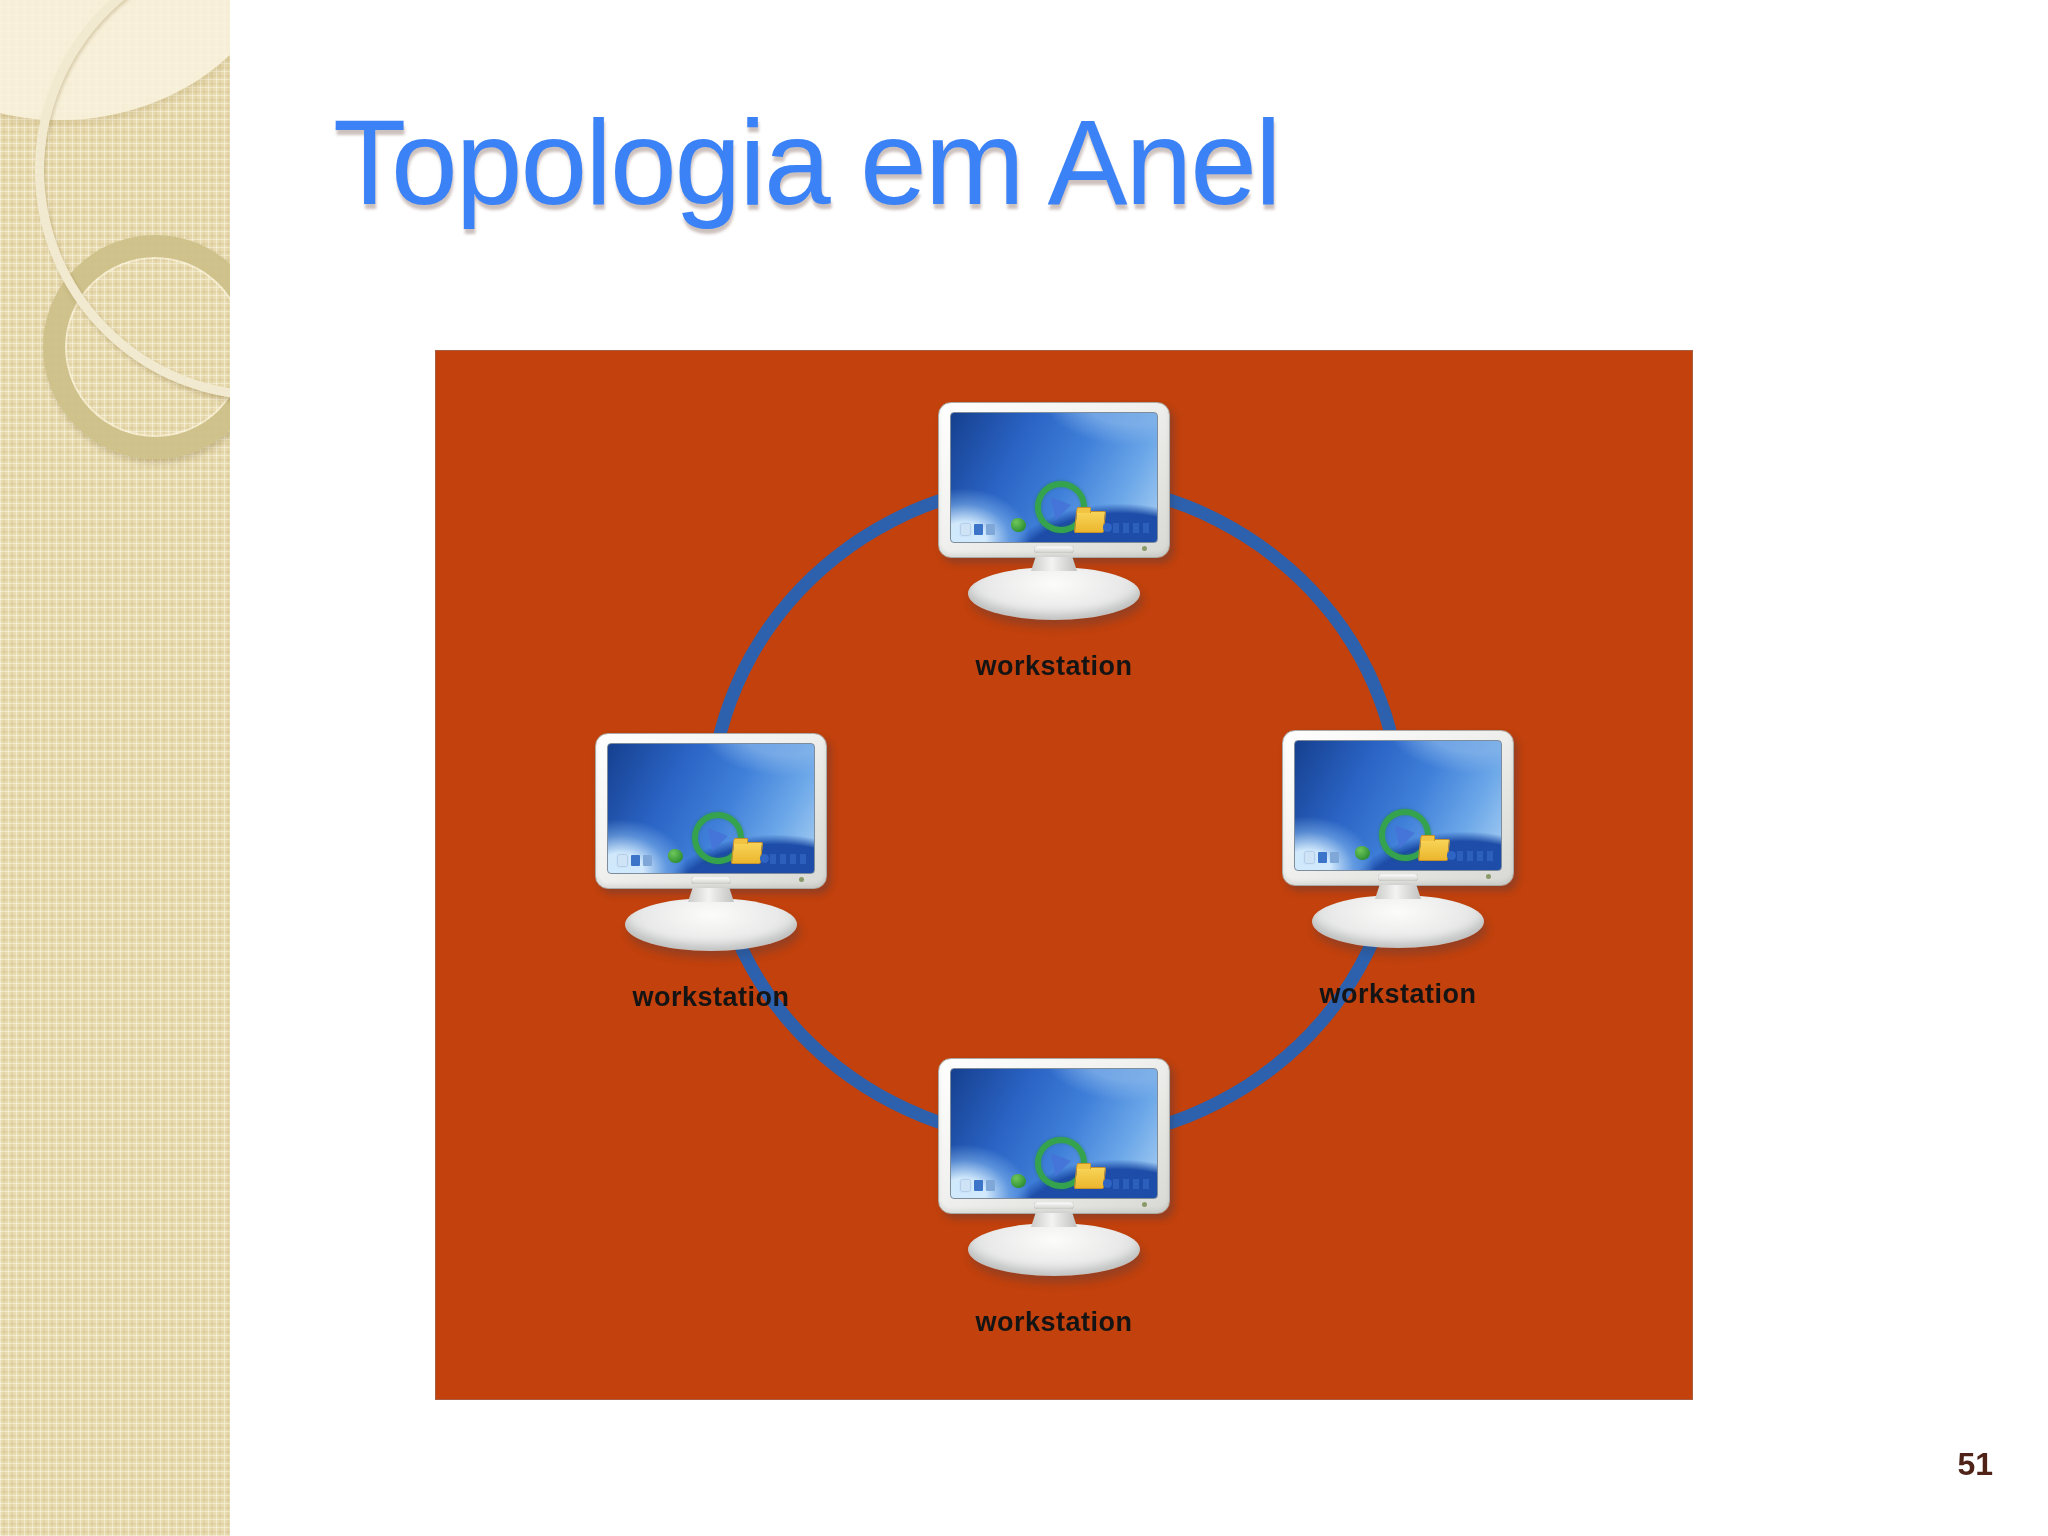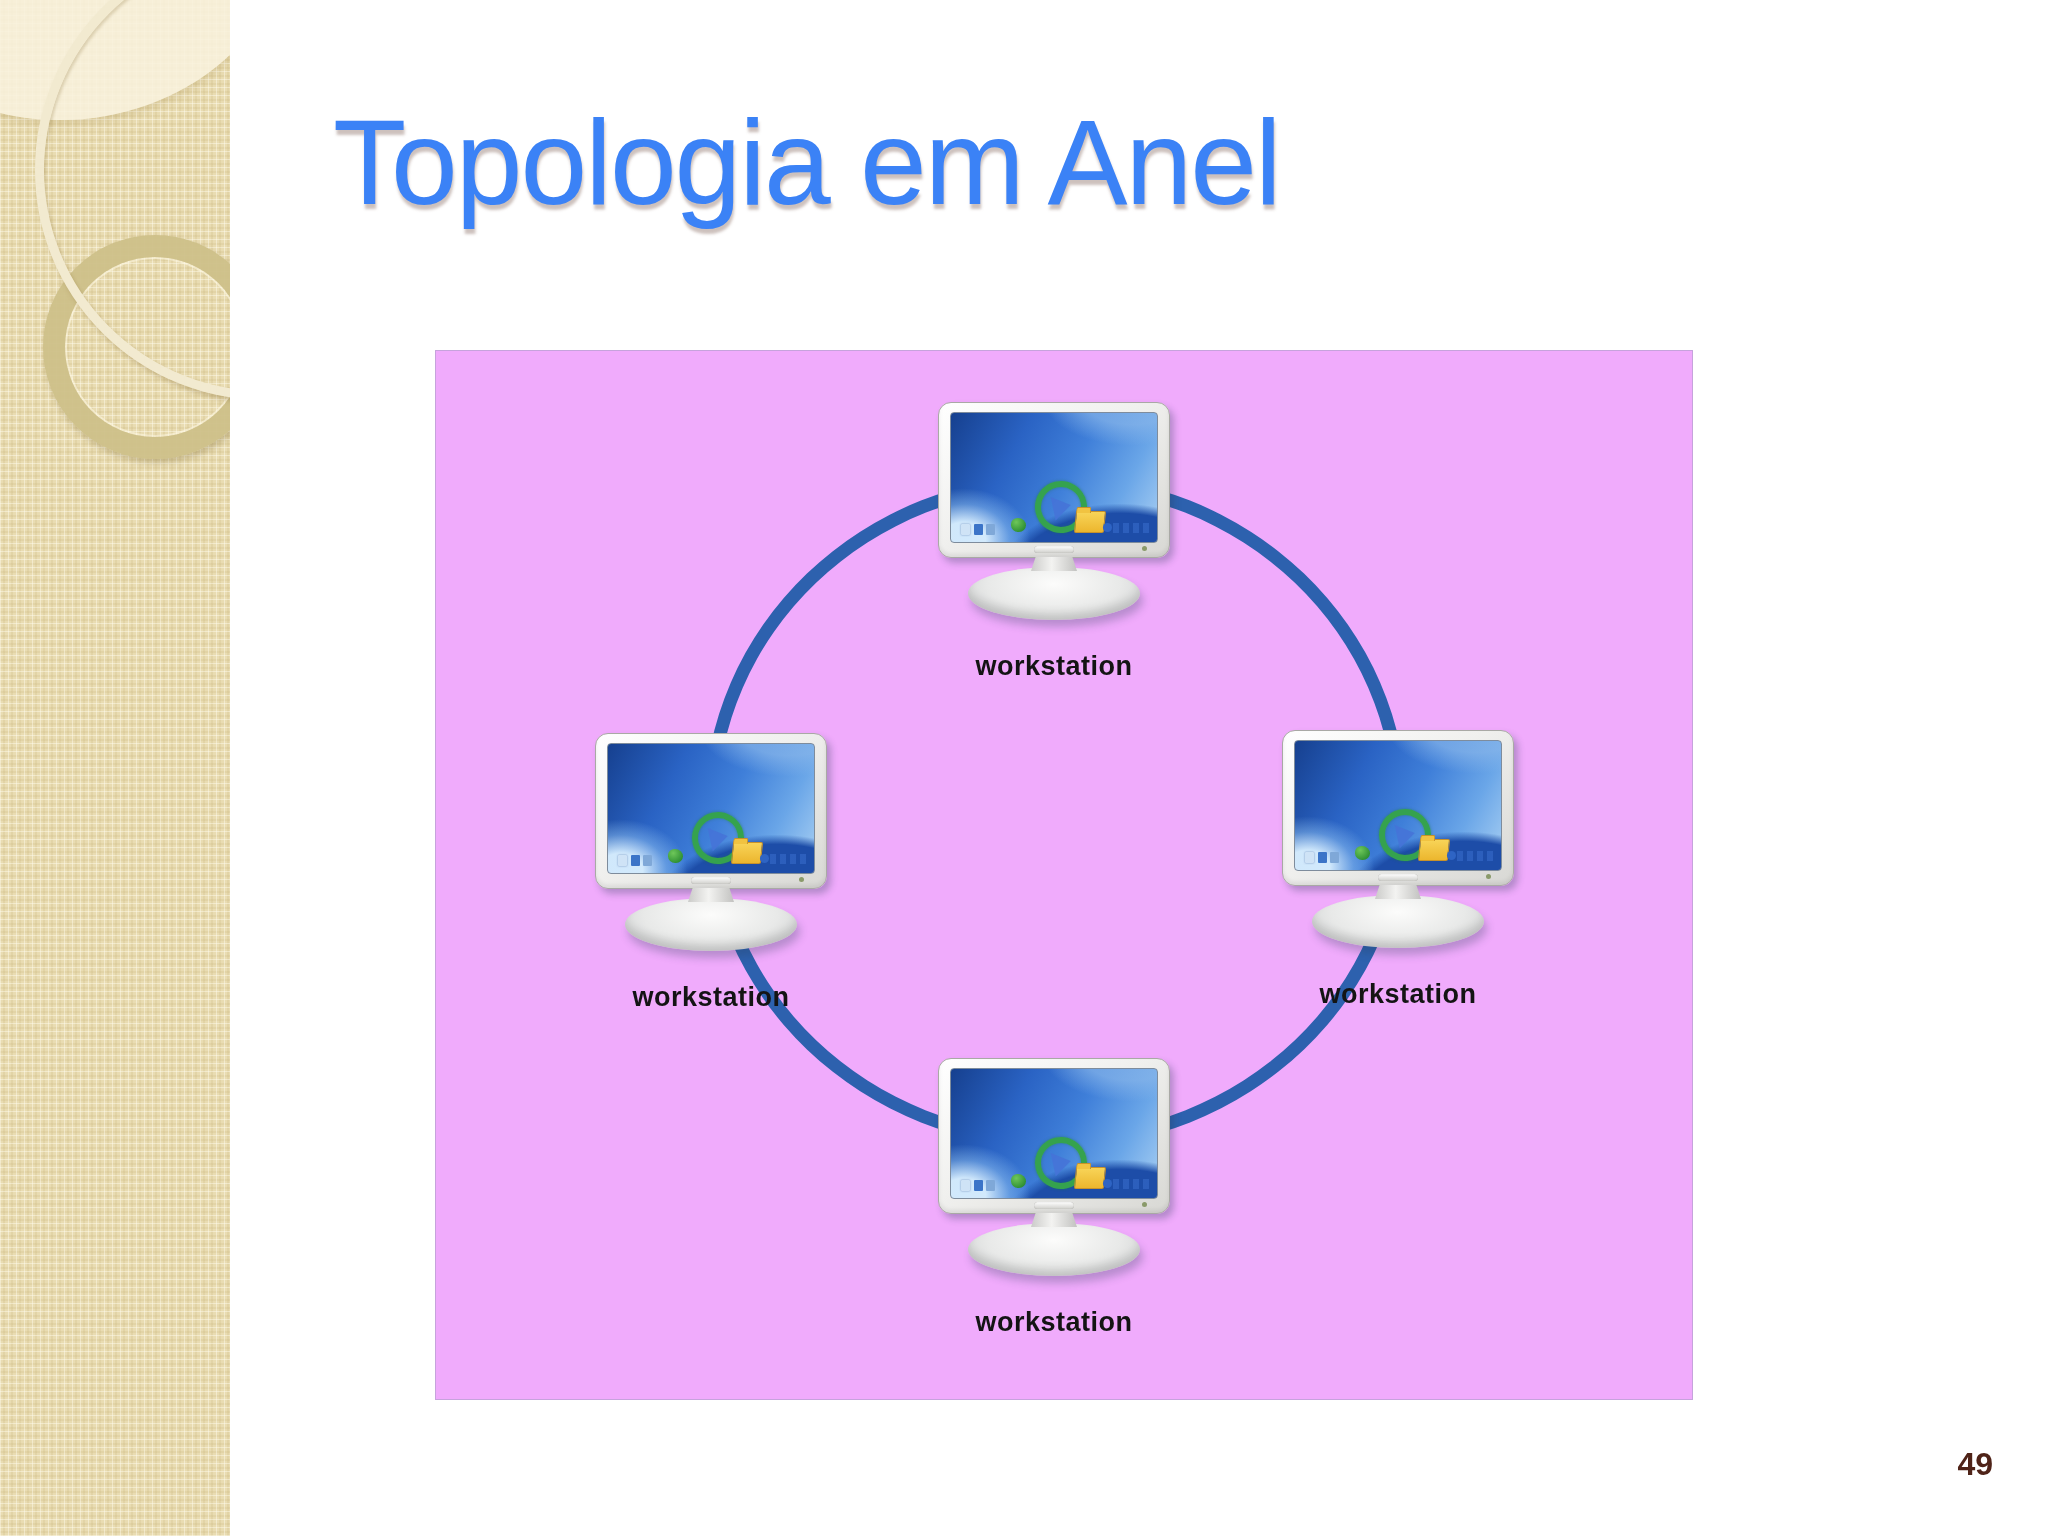--- a/index.html
+++ b/index.html
@@ -39,21 +39,21 @@
   .slide-title {
     position:absolute; left:333px; top:96px; margin:0;
     font-size:120px; font-weight:400; letter-spacing:-2px; line-height:1.1;
     color:#3b82f6; text-shadow:1px 5px 3px rgba(130,100,90,.40);
     white-space:nowrap;
   }
 
   
   .diagram-panel {
     position:absolute; left:435px; top:350px; width:1258px; height:1050px;
-    background:#f0abfc; box-shadow:inset 0 0 0 1px rgba(120,150,160,.35);
+    background:#c2410c; box-shadow:inset 0 0 0 1px rgba(120,150,160,.35);
   }
   .ring {
     position:absolute; left:269px; top:125px; width:677px; height:647px;
     border:13px solid #2d61ae; border-radius:50%;
   }
 
   
   .node { position:absolute; width:232px; display:flex; flex-direction:column; align-items:center; }
   .node-top    { left:503px; top:52px;  }
   .node-left   { left:160px; top:383px; }
@@ -241,13 +241,13 @@
         <span class="chin-btn"></span>
         <span class="power-dot"></span>
       </div>
       <div class="neck"></div>
       <div class="base"></div>
     </div>
     <div class="node-label">workstation</div>
   </div>
 </div>
 
-<div class="page-number">49</div>
+<div class="page-number">51</div>
 
 </body></html>

